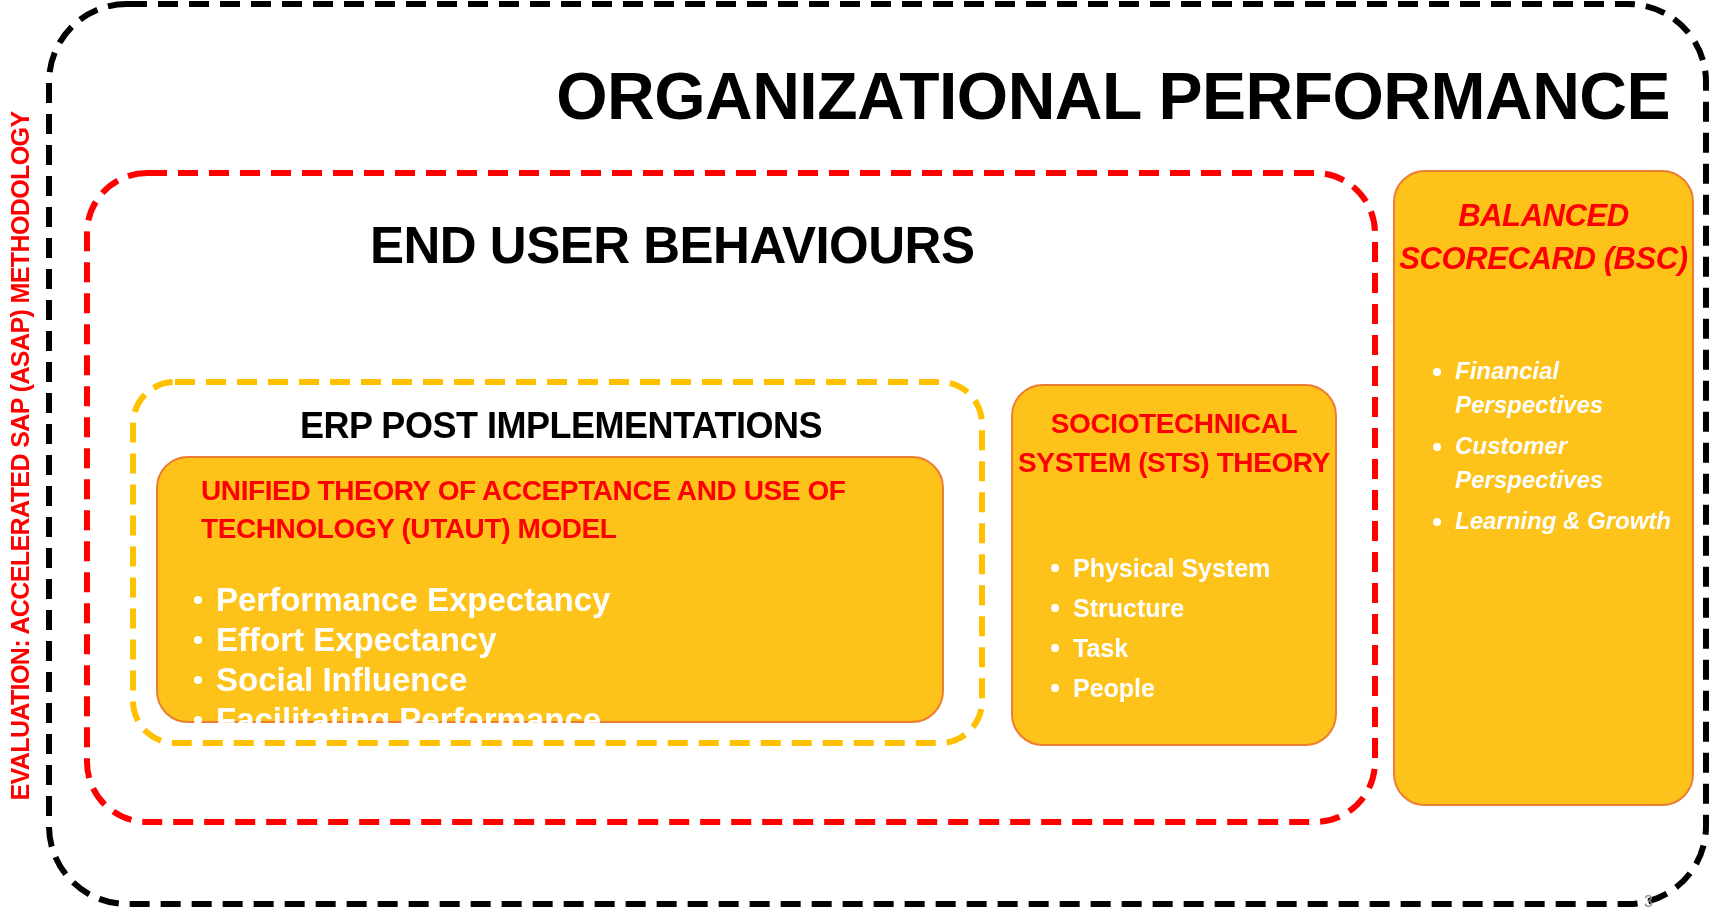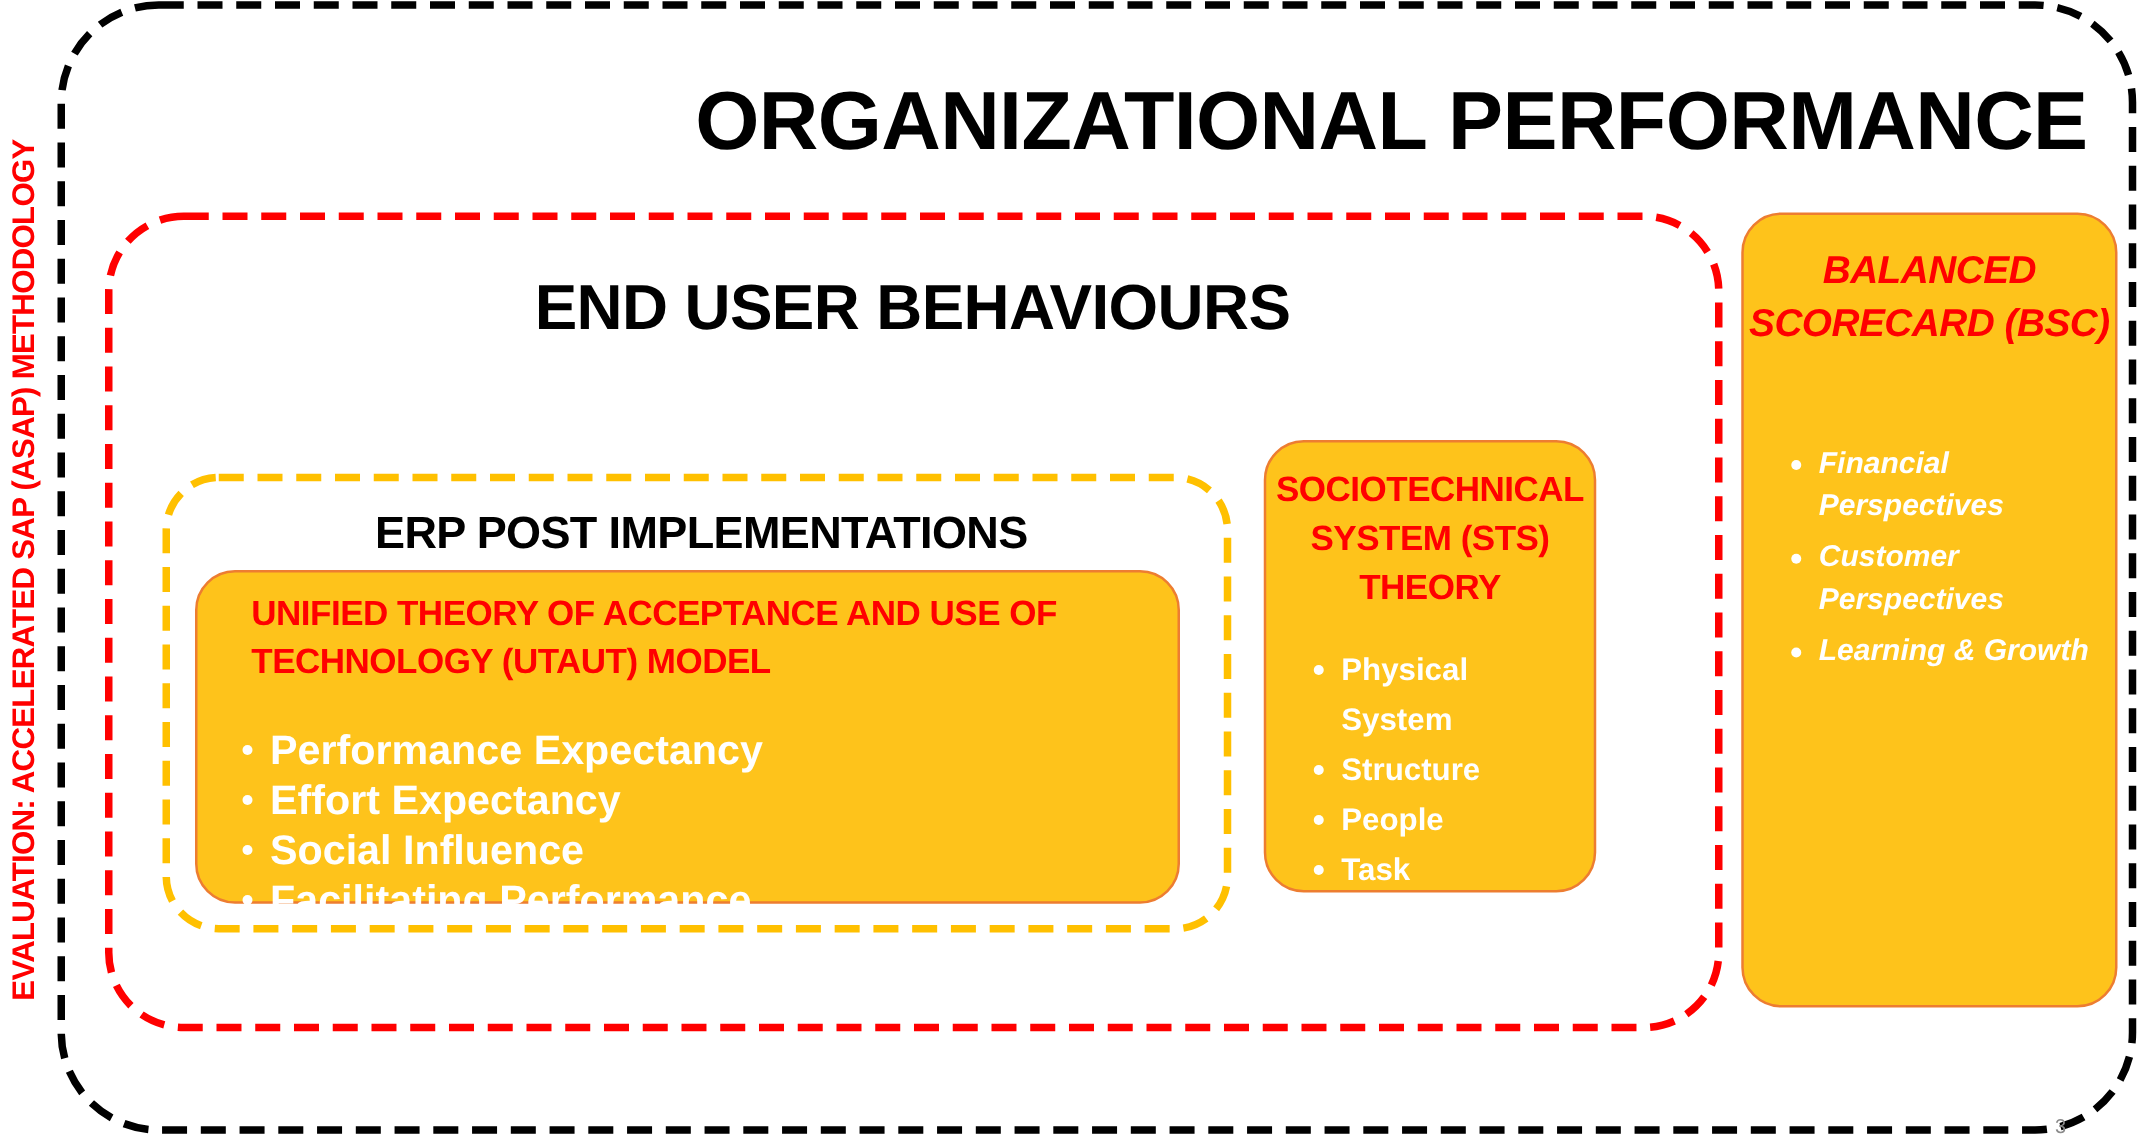--- a/index.html
+++ b/index.html
@@ -18,21 +18,21 @@
     font-size: 25px; letter-spacing: -0.6px;
     font-family: "Liberation Sans Narrow", "Liberation Sans", sans-serif;
   }
 
   .title-main {
     left: 540px; top: 56px; width: 1130px; text-align: right;
     font-size: 66px; font-weight: bold; color: #000; letter-spacing: -0.5px;
     white-space: nowrap; line-height: 80px;
   }
   .title-eub {
-    left: 370px; top: 214px; width: 720px; text-align: center;
+    left: 370px; top: 214px; width: 720px; text-align: left;
     font-size: 51px; font-weight: bold; color: #000; white-space: nowrap; line-height: 64px;
     letter-spacing: -0.5px;
   }
   .title-erp {
     left: 300px; top: 404px; width: 520px; text-align: center;
     font-size: 36px; font-weight: bold; color: #000; white-space: nowrap; line-height: 44px;
     letter-spacing: -0.5px;
   }
 
   .card {
@@ -46,21 +46,21 @@
     border-radius: 50%; background: #ffffff;
   }
 
   .card-utaut { left: 156px; top: 456px; width: 788px; height: 267px; }
   .card-utaut .card-title { position: absolute; left: 20px; top: 14px; font-size: 28px; line-height: 38px; width: 760px; margin-left: 23px; }
   .card-utaut .bullets { position: absolute; left: 20px; top: 566px; }
   .card-utaut .bullets { top: 110px; font-size: 33px; }
   .card-utaut .bullets li { line-height: 40px; }
   .card-utaut .bullets li::before { top: 16px; }
 
-  .card-sts { left: 1011px; top: 352px; width: 266px; height: 362px; text-decoration: underline; }
+  .card-sts { left: 1011px; top: 384px; width: 326px; height: 362px; text-decoration: underline; }
   .card-sts .card-title { position: absolute; left: 0; top: 18px; width: 100%; text-align: center;
                           font-size: 28px; line-height: 39px; }
   .card-sts .bullets { position: absolute; left: 22px; top: 150px; font-size: 25px; }
   .card-sts .bullets li { line-height: 40px; }
   .card-sts .bullets li::before { top: 16px; }
 
   .card-bsc { left: 1393px; top: 170px; width: 301px; height: 636px; font-style: italic; }
   .card-bsc .card-title { position: absolute; left: 0; top: 22px; width: 100%; text-align: center;
                           font-size: 31px; line-height: 43px; }
   .card-bsc .bullets { position: absolute; left: 22px; top: 170px; font-size: 24px; }
@@ -94,22 +94,22 @@
     <li>Social Influence</li>
     <li>Facilitating Performance</li>
   </ul>
 </div>
 
 <div class="abs card card-sts">
   <div class="card-title">SOCIOTECHNICAL SYSTEM (STS) THEORY</div>
   <ul class="bullets">
     <li>Physical System</li>
     <li>Structure</li>
+    <li>Task</li>
     <li>People</li>
-    <li>Task</li>
   </ul>
 </div>
 
 <div class="abs card card-bsc">
   <div class="card-title">BALANCED SCORECARD (BSC)</div>
   <ul class="bullets">
     <li>Financial Perspectives</li>
     <li>Customer Perspectives</li>
     <li>Learning &amp; Growth</li>
   </ul>

